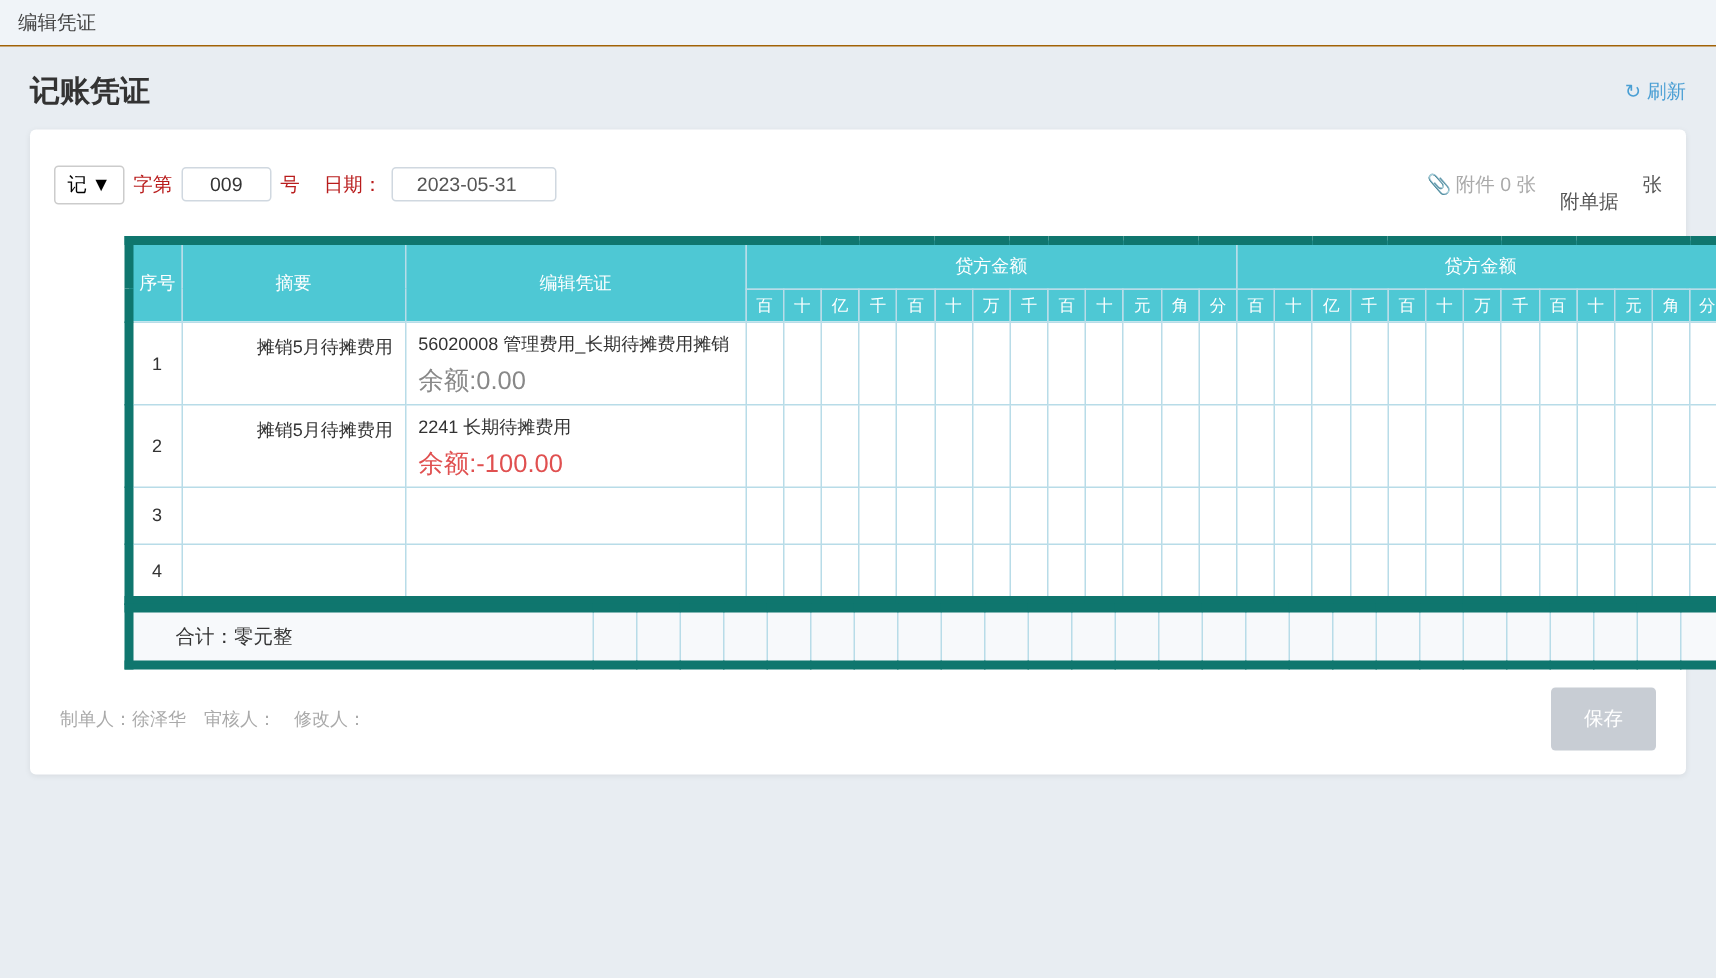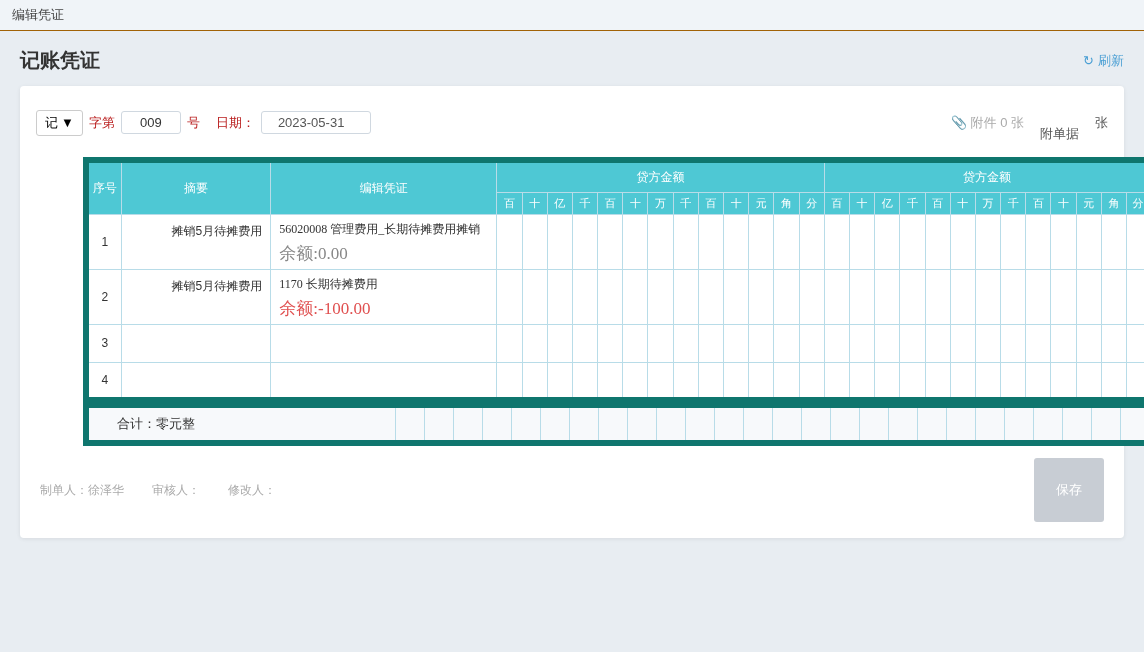--- a/index.html
+++ b/index.html
@@ -159,21 +159,20 @@
       text-align: right;
       padding: 4px 8px;
       vertical-align: top;
       padding-top: 8px;
     }
     .data-row .account-cell {
       text-align: left;
       padding: 4px 8px;
       vertical-align: top;
       padding-top: 6px;
-      font-family: Liberation Serif, serif;
     }
     .balance-text {
       font-size: 17px;
       color: #888;
       margin-top: 4px;
     }
     .balance-text.negative {
       color: #e05050;
     }
     .seq-cell {
@@ -191,31 +190,31 @@
     }
     .bottom-bar {
       display: flex;
       align-items: center;
       justify-content: space-between;
       margin-top: 12px;
       padding: 0 4px;
     }
     .bottom-info {
       display: flex;
-      gap: 28px;
+      gap: 12px;
       color: #aaa;
       font-size: 12px;
       align-items: flex-end;
     }
     .save-btn {
       background: #c8cdd4;
       color: #fff;
       border: none;
       border-radius: 3px;
-      padding: 23px 22px;
+      padding: 12px 22px;
       font-size: 13px;
       cursor: pointer;
     }
     
     .digit-col {
       width: 26px;
       min-width: 22px;
     }
   </style>
 </head>
@@ -363,21 +362,21 @@
             <td></td>
             <td></td>
             <td></td>
             <td></td>
             <td></td>
           </tr>
           <tr class="data-row has-balance">
             <td class="seq-cell">2</td>
             <td class="summary-cell">摊销5月待摊费用</td>
             <td class="account-cell">
-              <div>1170 长期待摊费用</div>
+              <div>2241 长期待摊费用</div>
               <div class="balance-text negative">余额:-100.00</div>
             </td>
             <td></td>
             <td></td>
             <td></td>
             <td></td>
             <td></td>
             <td></td>
             <td></td>
             <td></td>

